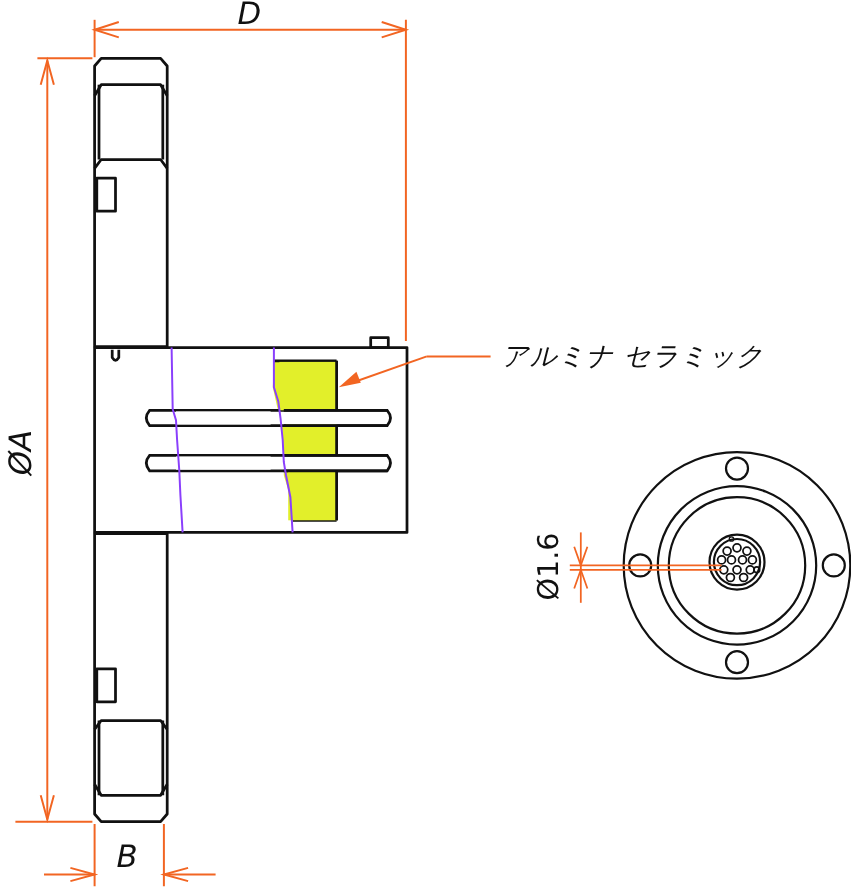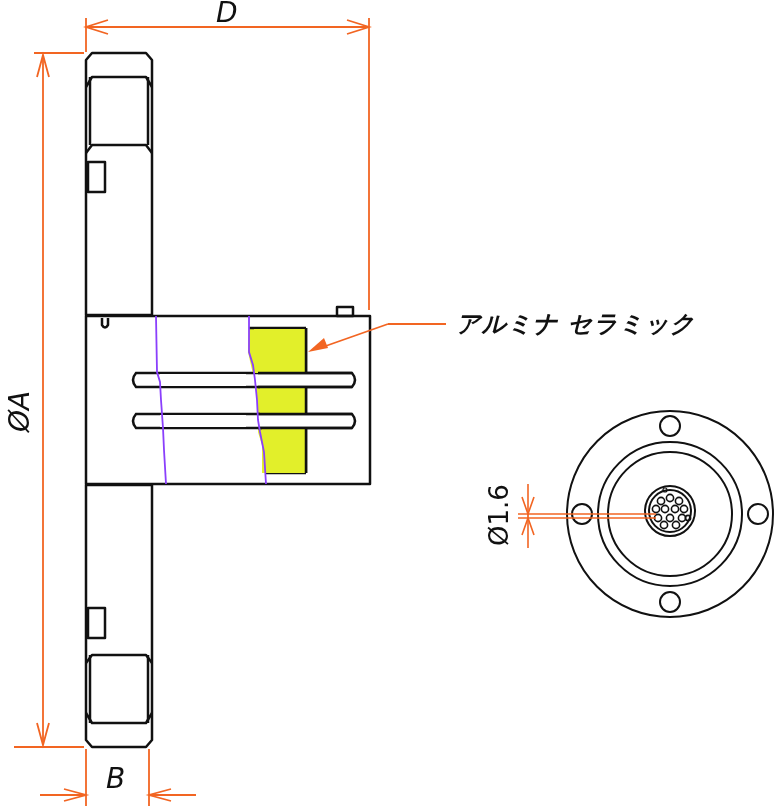--- a/index.html
+++ b/index.html
@@ -1,20 +1,20 @@
 <!DOCTYPE html>
 <html><head>
   <meta charset="utf-8">
   <style>
     html, body { margin: 0; padding: 0; background: #ffffff; }
     body { width: 774px; height: 806px; position: relative; overflow: hidden; }
     svg { position: absolute; left: 0; top: 0; }
     .lbl { position: absolute; font-family: "DejaVu Sans", sans-serif; color: #111; }
     .dim { font-style: italic; font-size: 28px; }
-    .jp { font-style: italic; font-size: 24px; font-weight: bold; letter-spacing: 1px; white-space: nowrap; }
+    .jp { font-style: italic; font-size: 24px; font-weight: normal; letter-spacing: 1px; white-space: nowrap; }
     .rot { transform-origin: center center; transform: rotate(-90deg); white-space: nowrap; }
   </style>
 </head>
 <body>
 
 <svg width="774" height="806" viewBox="0 0 774 806">
 
   <g fill="none" stroke="#111" stroke-width="2.5" stroke-linejoin="round">
 
     <path d="M92,53 L146,53 L152,60 L152,315 L86,315 L86,60 Z"></path>

